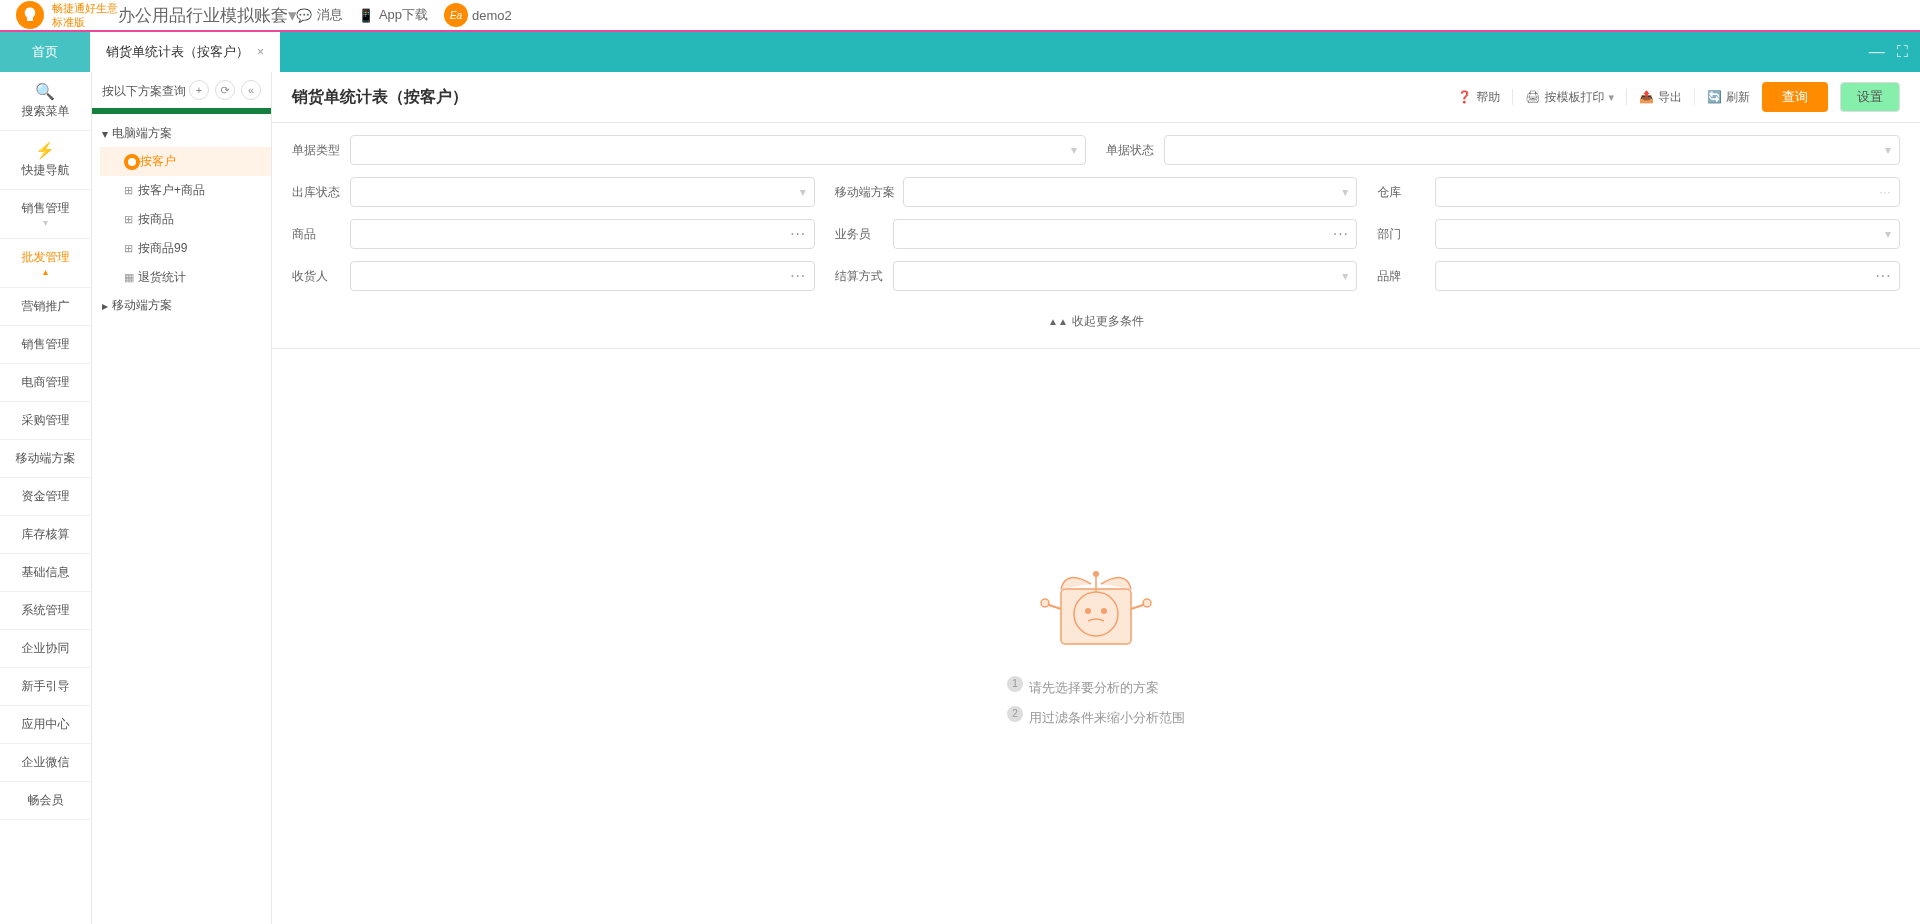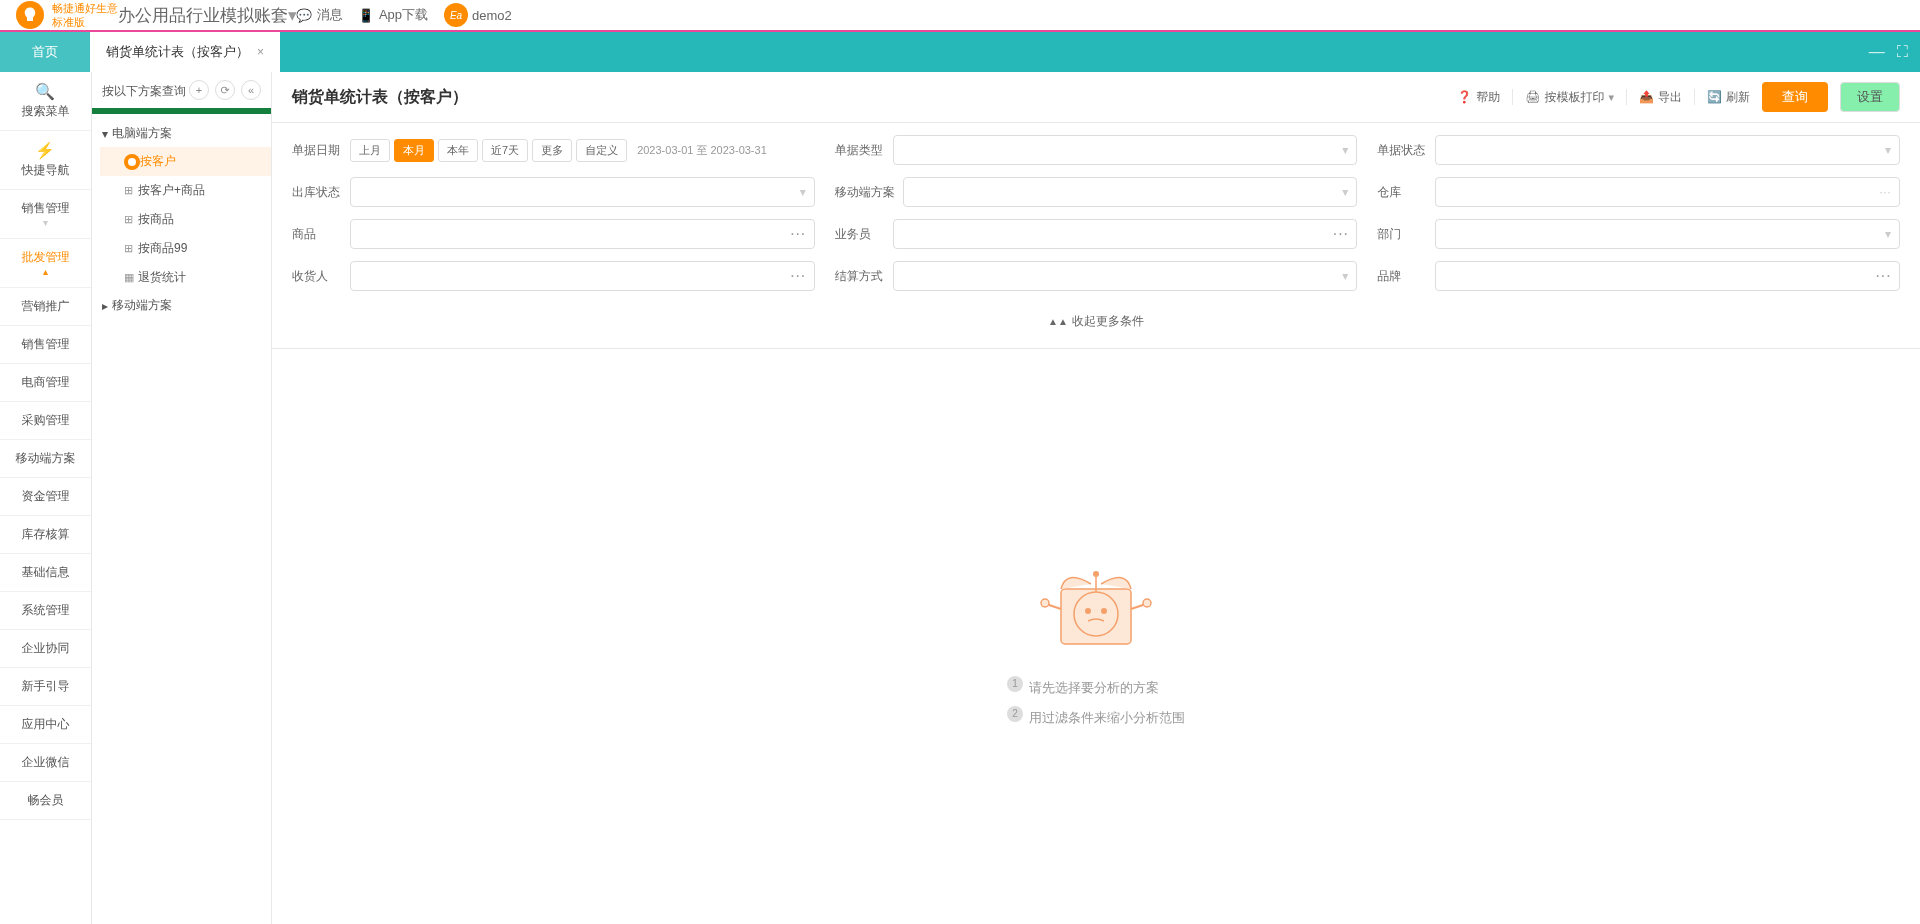--- a/index.html
+++ b/index.html
@@ -470,34 +470,20 @@
           </div>
           <button class="query-btn">查询</button>
           <button class="setting-btn">设置</button>
         </div>
       </div>
 
       <div class="filter-area">
 
         <div class="filter-row">
           <div class="filter-item">
-            <span class="filter-label">单据日期</span>
-            <div class="filter-control-date">
-              <div class="date-shortcuts">
-                <button class="date-btn">上月</button>
-                <button class="date-btn active">本月</button>
-                <button class="date-btn">本年</button>
-                <button class="date-btn">近7天</button>
-                <button class="date-btn">更多</button>
-                <button class="date-btn">自定义</button>
-              </div>
-              <span class="date-range">2023-03-01 至 2023-03-31</span>
-            </div>
-          </div>
-          <div class="filter-item">
             <span class="filter-label">单据类型</span>
             <div class="filter-control">
               <span></span>
               <span style="color:#ccc;">▾</span>
             </div>
           </div>
           <div class="filter-item">
             <span class="filter-label">单据状态</span>
             <div class="filter-control">
               <span></span>

